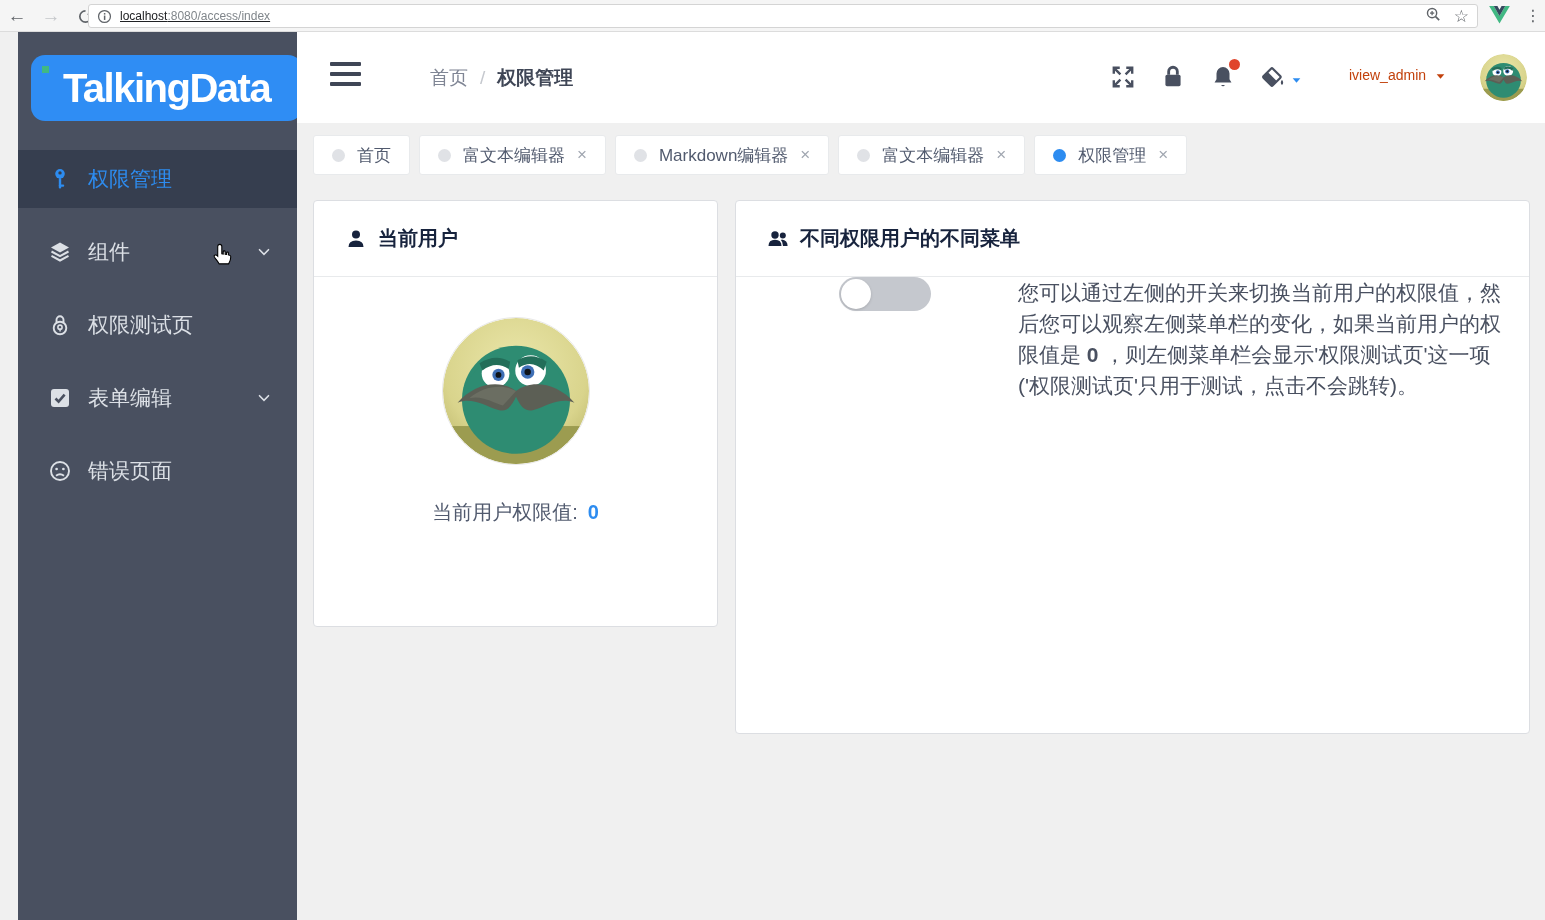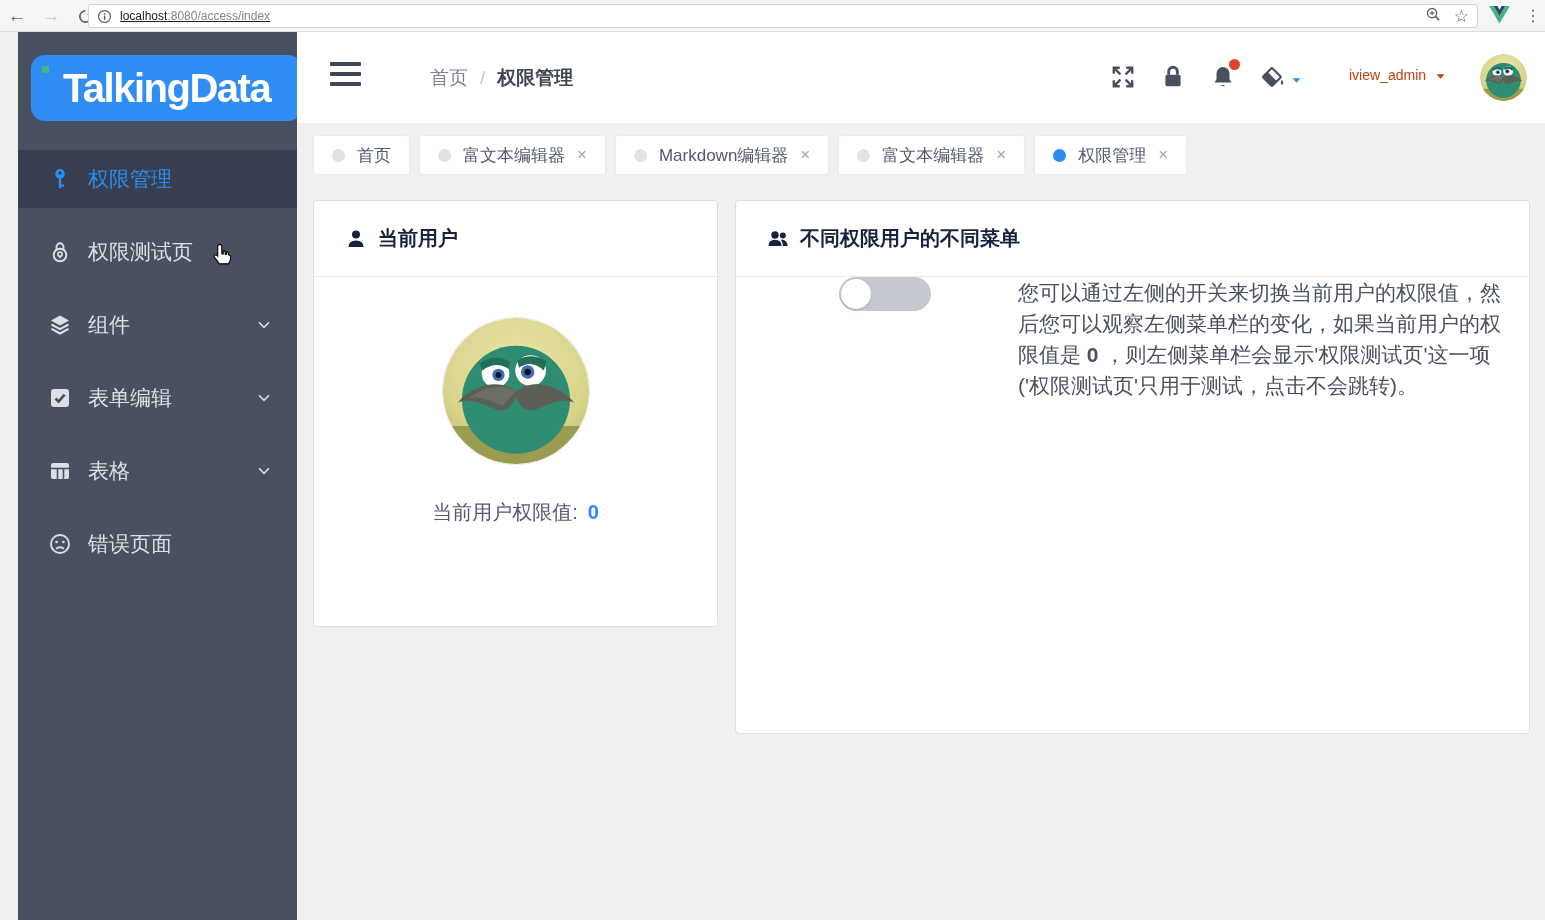--- a/index.html
+++ b/index.html
@@ -176,63 +176,51 @@
         <circle cx="12" cy="6.8" r="4.8" fill="currentColor"></circle>
         <circle cx="12" cy="5.9" r="1.7" fill="#363e4f"></circle>
         <rect x="10.8" y="11" width="2.4" height="10.5" rx="1" fill="currentColor"></rect>
         <rect x="10.8" y="17.5" width="5.4" height="2.3" rx="1" fill="currentColor"></rect>
       </svg>
       <span class="mi-label">权限管理</span>
     </div>
 
     <div class="menu-item">
       <svg class="mi-icon" viewBox="0 0 24 24">
+        <path d="M12 2.5 L21 7.5 L12 12.5 L3 7.5 Z" fill="currentColor"></path>
+        <path d="M3.5 11.5 L12 16.2 L20.5 11.5" fill="none" stroke="currentColor" stroke-width="2"></path>
+        <path d="M3.5 15.8 L12 20.5 L20.5 15.8" fill="none" stroke="currentColor" stroke-width="2"></path>
+      </svg>
+      <span class="mi-label">组件</span>
+      <svg class="chev" viewBox="0 0 24 24">
+        <path d="M6 9 L12 15 L18 9" fill="none" stroke="currentColor" stroke-width="2.2" stroke-linecap="round"></path>
+      </svg>
+    </div>
+
+    <div class="menu-item">
+      <svg class="mi-icon" viewBox="0 0 24 24">
         <path d="M8.5 9.5 V6.8 a3.5 3.5 0 0 1 7 0 V9.5" fill="none" stroke="currentColor" stroke-width="1.9"></path>
         <circle cx="12" cy="15" r="6.3" fill="none" stroke="currentColor" stroke-width="1.9"></circle>
         <circle cx="12" cy="14.2" r="2.1" fill="none" stroke="currentColor" stroke-width="1.6"></circle>
         <rect x="11.3" y="15.5" width="1.5" height="3" fill="currentColor"></rect>
       </svg>
       <span class="mi-label">权限测试页</span>
     </div>
 
     <div class="menu-item">
       <svg class="mi-icon" viewBox="0 0 24 24">
-        <path d="M12 2.5 L21 7.5 L12 12.5 L3 7.5 Z" fill="currentColor"></path>
-        <path d="M3.5 11.5 L12 16.2 L20.5 11.5" fill="none" stroke="currentColor" stroke-width="2"></path>
-        <path d="M3.5 15.8 L12 20.5 L20.5 15.8" fill="none" stroke="currentColor" stroke-width="2"></path>
-      </svg>
-      <span class="mi-label">组件</span>
-      <svg class="chev" viewBox="0 0 24 24">
-        <path d="M6 9 L12 15 L18 9" fill="none" stroke="currentColor" stroke-width="2.2" stroke-linecap="round"></path>
-      </svg>
-    </div>
-
-    <div class="menu-item">
-      <svg class="mi-icon" viewBox="0 0 24 24">
         <rect x="3" y="3" width="18" height="18" rx="3" fill="currentColor"></rect>
         <path d="M7.5 12.5 L10.6 15.6 L16.6 8.6" fill="none" stroke="#495060" stroke-width="2.6"></path>
       </svg>
       <span class="mi-label">表单编辑</span>
       <svg class="chev" viewBox="0 0 24 24">
         <path d="M6 9 L12 15 L18 9" fill="none" stroke="currentColor" stroke-width="2.2" stroke-linecap="round"></path>
       </svg>
     </div>
 
-    <div class="menu-item">
-      <svg class="mi-icon" viewBox="0 0 24 24">
-        <rect x="3" y="4" width="18" height="16" rx="2" fill="currentColor"></rect>
-        <line x1="3" y1="9.5" x2="21" y2="9.5" stroke="#495060" stroke-width="1.6"></line>
-        <line x1="9.5" y1="9.5" x2="9.5" y2="20" stroke="#495060" stroke-width="1.6"></line>
-        <line x1="15.5" y1="9.5" x2="15.5" y2="20" stroke="#495060" stroke-width="1.6"></line>
-      </svg>
-      <span class="mi-label">表格</span>
-      <svg class="chev" viewBox="0 0 24 24">
-        <path d="M6 9 L12 15 L18 9" fill="none" stroke="currentColor" stroke-width="2.2" stroke-linecap="round"></path>
-      </svg>
-    </div>
 
     <div class="menu-item">
       <svg class="mi-icon" viewBox="0 0 24 24">
         <circle cx="12" cy="12" r="9" fill="none" stroke="currentColor" stroke-width="1.9"></circle>
         <circle cx="8.6" cy="10" r="1.35" fill="currentColor"></circle>
         <circle cx="15.4" cy="10" r="1.35" fill="currentColor"></circle>
         <path d="M8 16.8 Q12 13.6 16 16.8" fill="none" stroke="currentColor" stroke-width="1.9"></path>
       </svg>
       <span class="mi-label">错误页面</span>
     </div>

